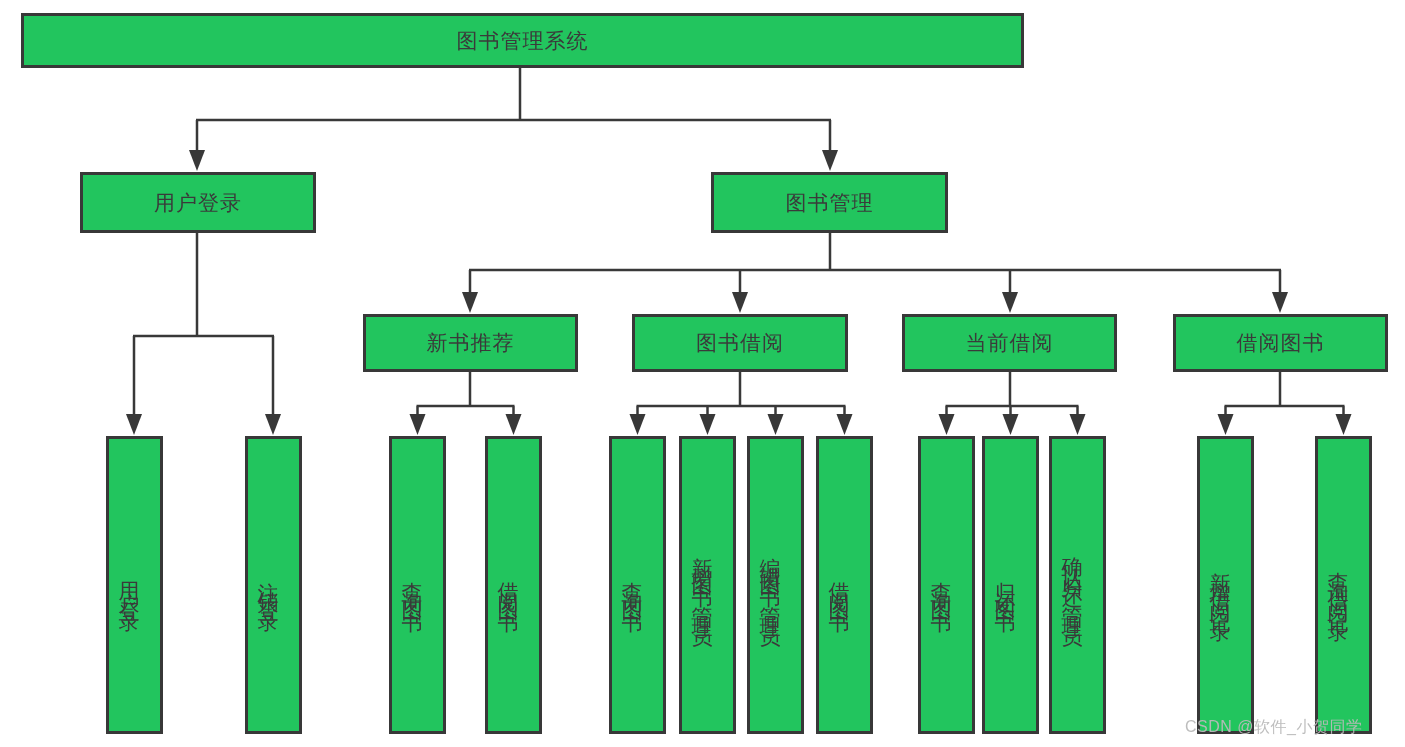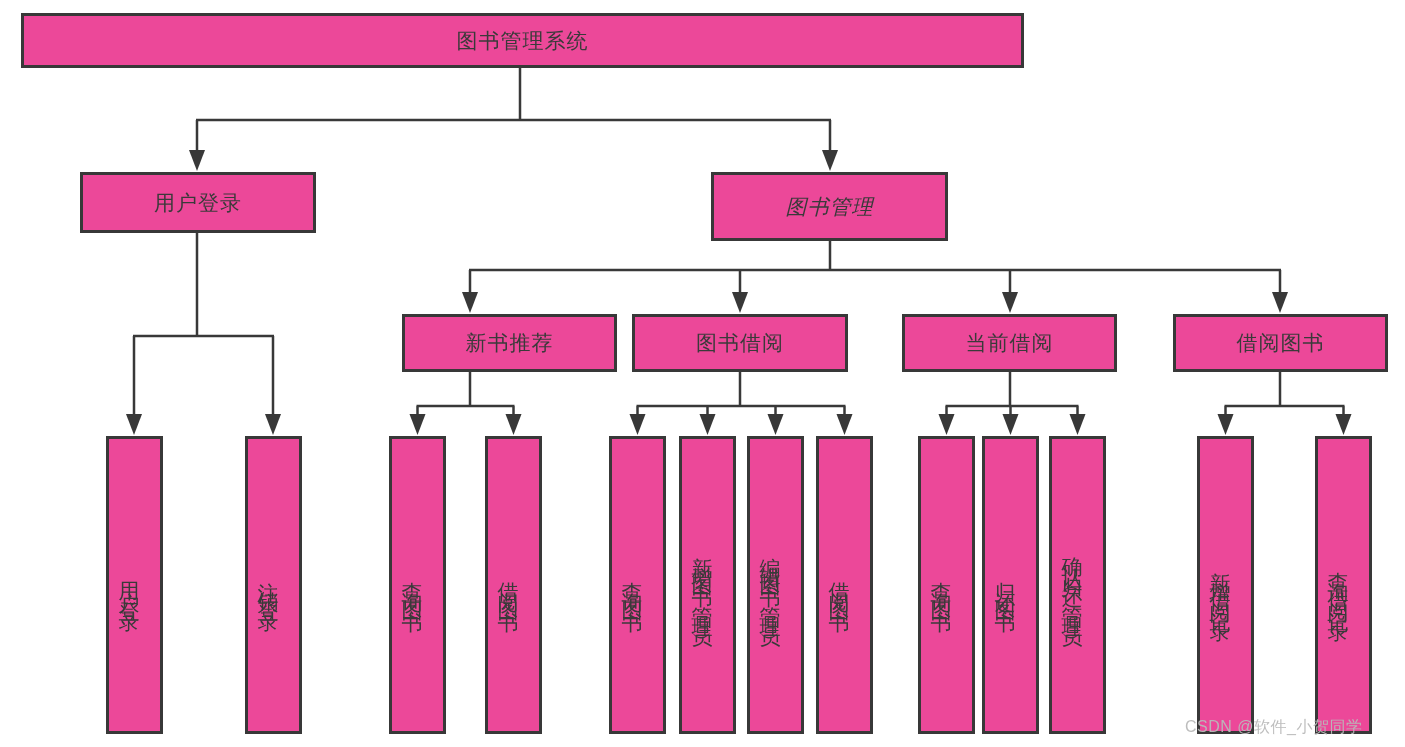--- a/index.html
+++ b/index.html
@@ -17,21 +17,21 @@
   }
   #connectors {
     position: absolute;
     left: 0; top: 0;
     width: 1405px; height: 747px;
     z-index: 1;
   }
   .node {
     position: absolute;
     box-sizing: border-box;
-    background: #ec4899;
+    background: #22c55e;
     border: 3px solid #383838;
     display: flex;
     align-items: center;
     justify-content: center;
     color: #3a3a3a;
     font-size: 21px;
     letter-spacing: 1px;
     z-index: 2;
     white-space: nowrap;
   }
@@ -44,22 +44,22 @@
     writing-mode: vertical-rl;
     text-orientation: mixed;
     font-size: 21px;
     letter-spacing: 10px;
     line-height: 1;
     margin-block-end: -10px;
   }
   
   .n-root { left: 21px;  top: 13px;  width: 1003px; height: 55px; }
   .n-l2-0 { left: 80px;  top: 172px; width: 236px;  height: 61px; }
-  .n-l2-1 { left: 711px; top: 172px; width: 237px;  height: 69px; font-style: italic; }
-  .n-l3-0 { left: 363px; top: 314px; width: 215px;  height: 58px; margin-left: 39px; }
+  .n-l2-1 { left: 711px; top: 172px; width: 237px;  height: 61px; }
+  .n-l3-0 { left: 363px; top: 314px; width: 215px;  height: 58px; }
   .n-l3-1 { left: 632px; top: 314px; width: 216px;  height: 58px; }
   .n-l3-2 { left: 902px; top: 314px; width: 215px;  height: 58px; }
   .n-l3-3 { left: 1173px;top: 314px; width: 215px;  height: 58px; }
   .n-lf-0  { left: 106px;  }
   .n-lf-1  { left: 245px;  }
   .n-lf-2  { left: 389px;  }
   .n-lf-3  { left: 485px;  }
   .n-lf-4  { left: 609px;  }
   .n-lf-5  { left: 679px;  }
   .n-lf-6  { left: 747px;  }

